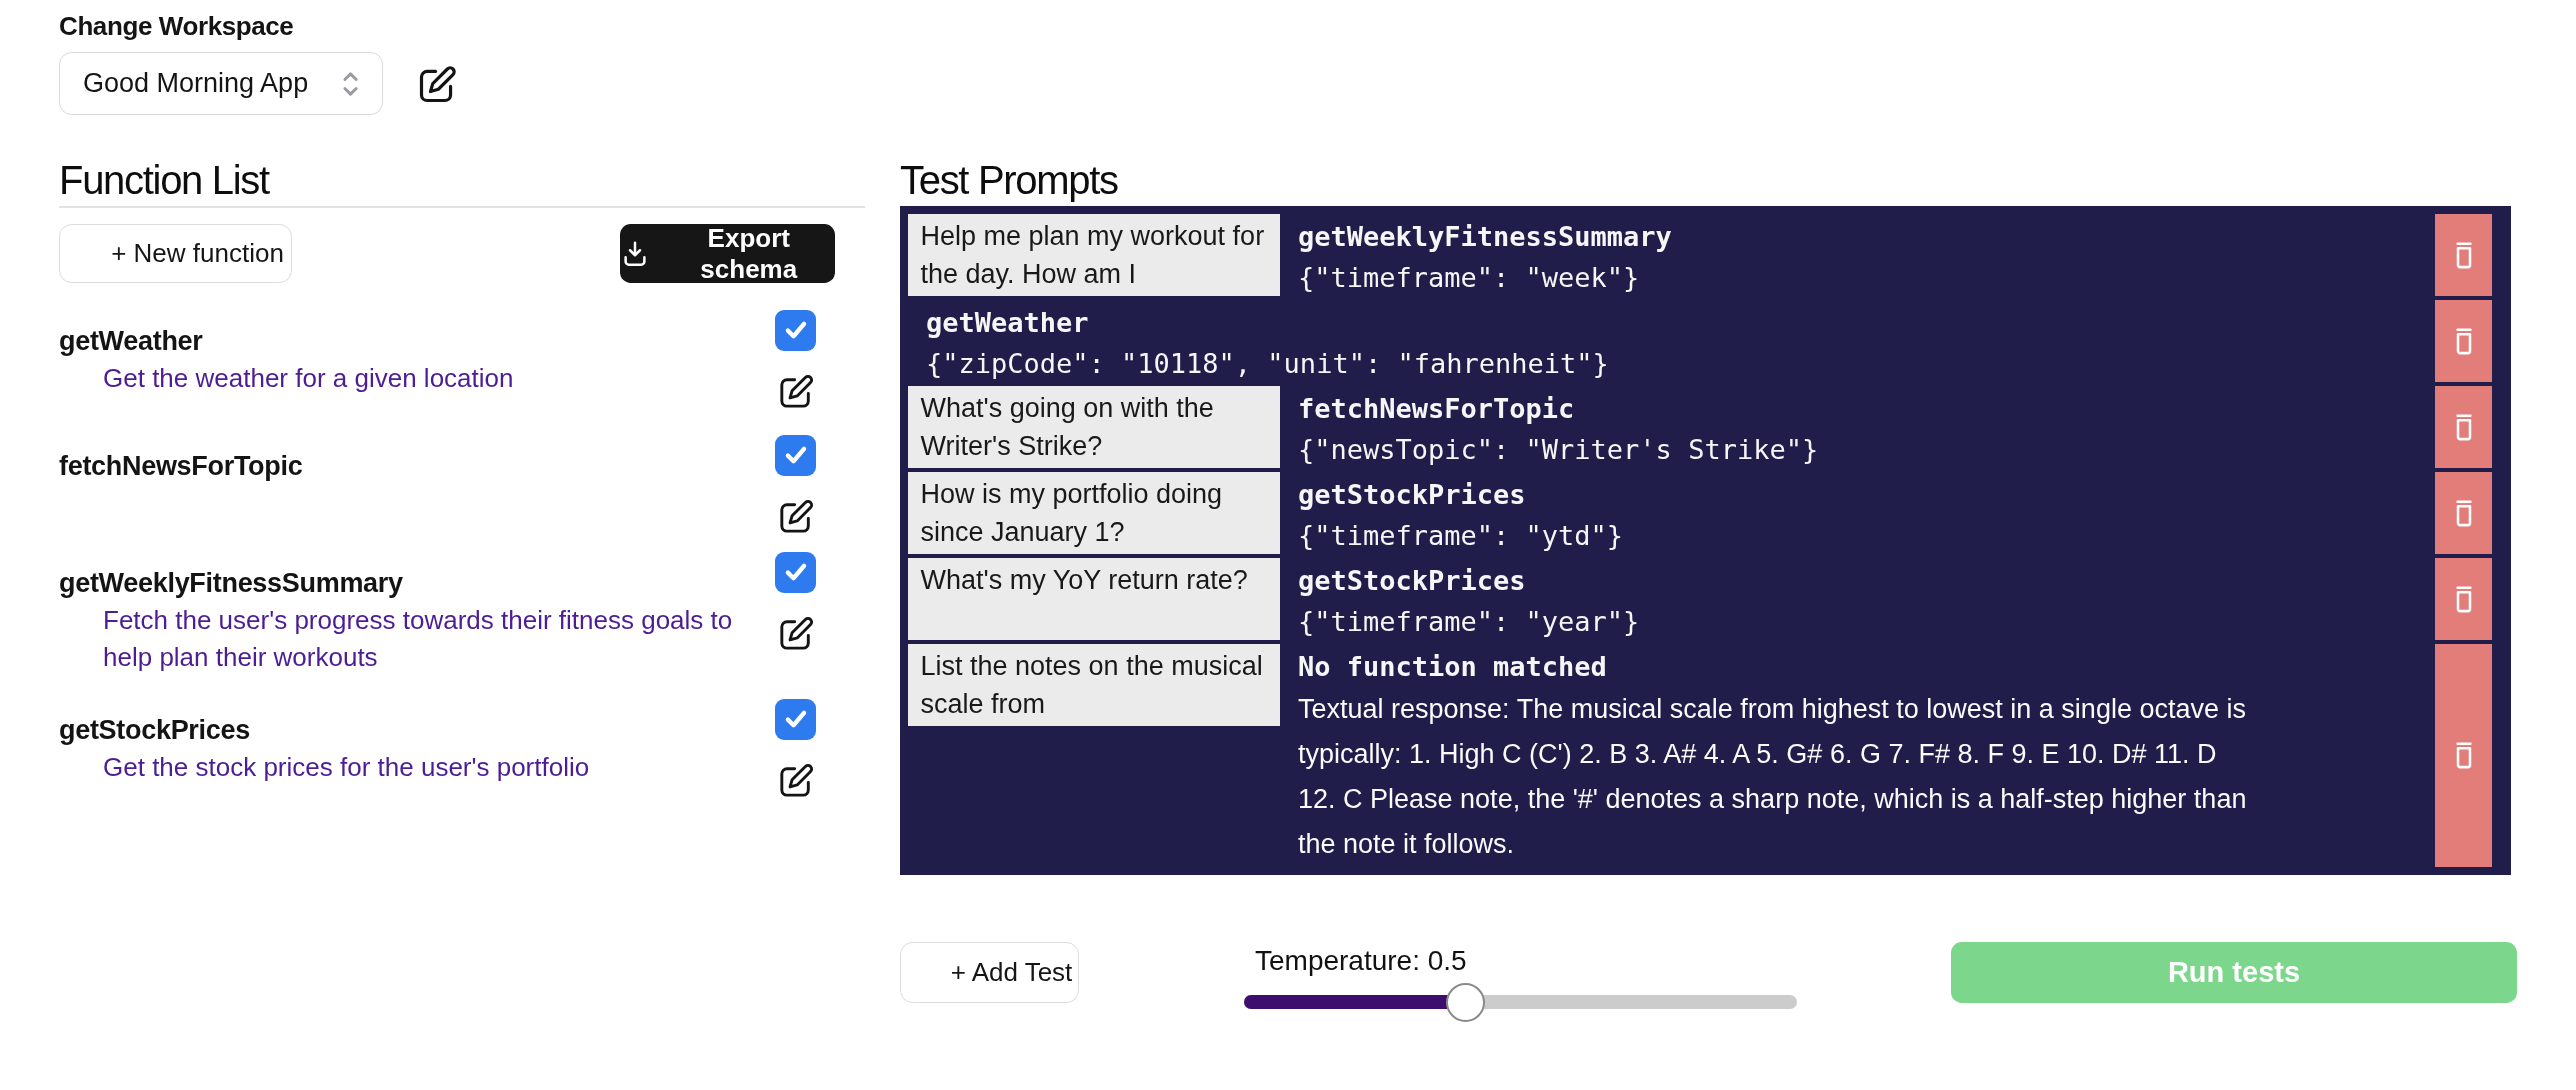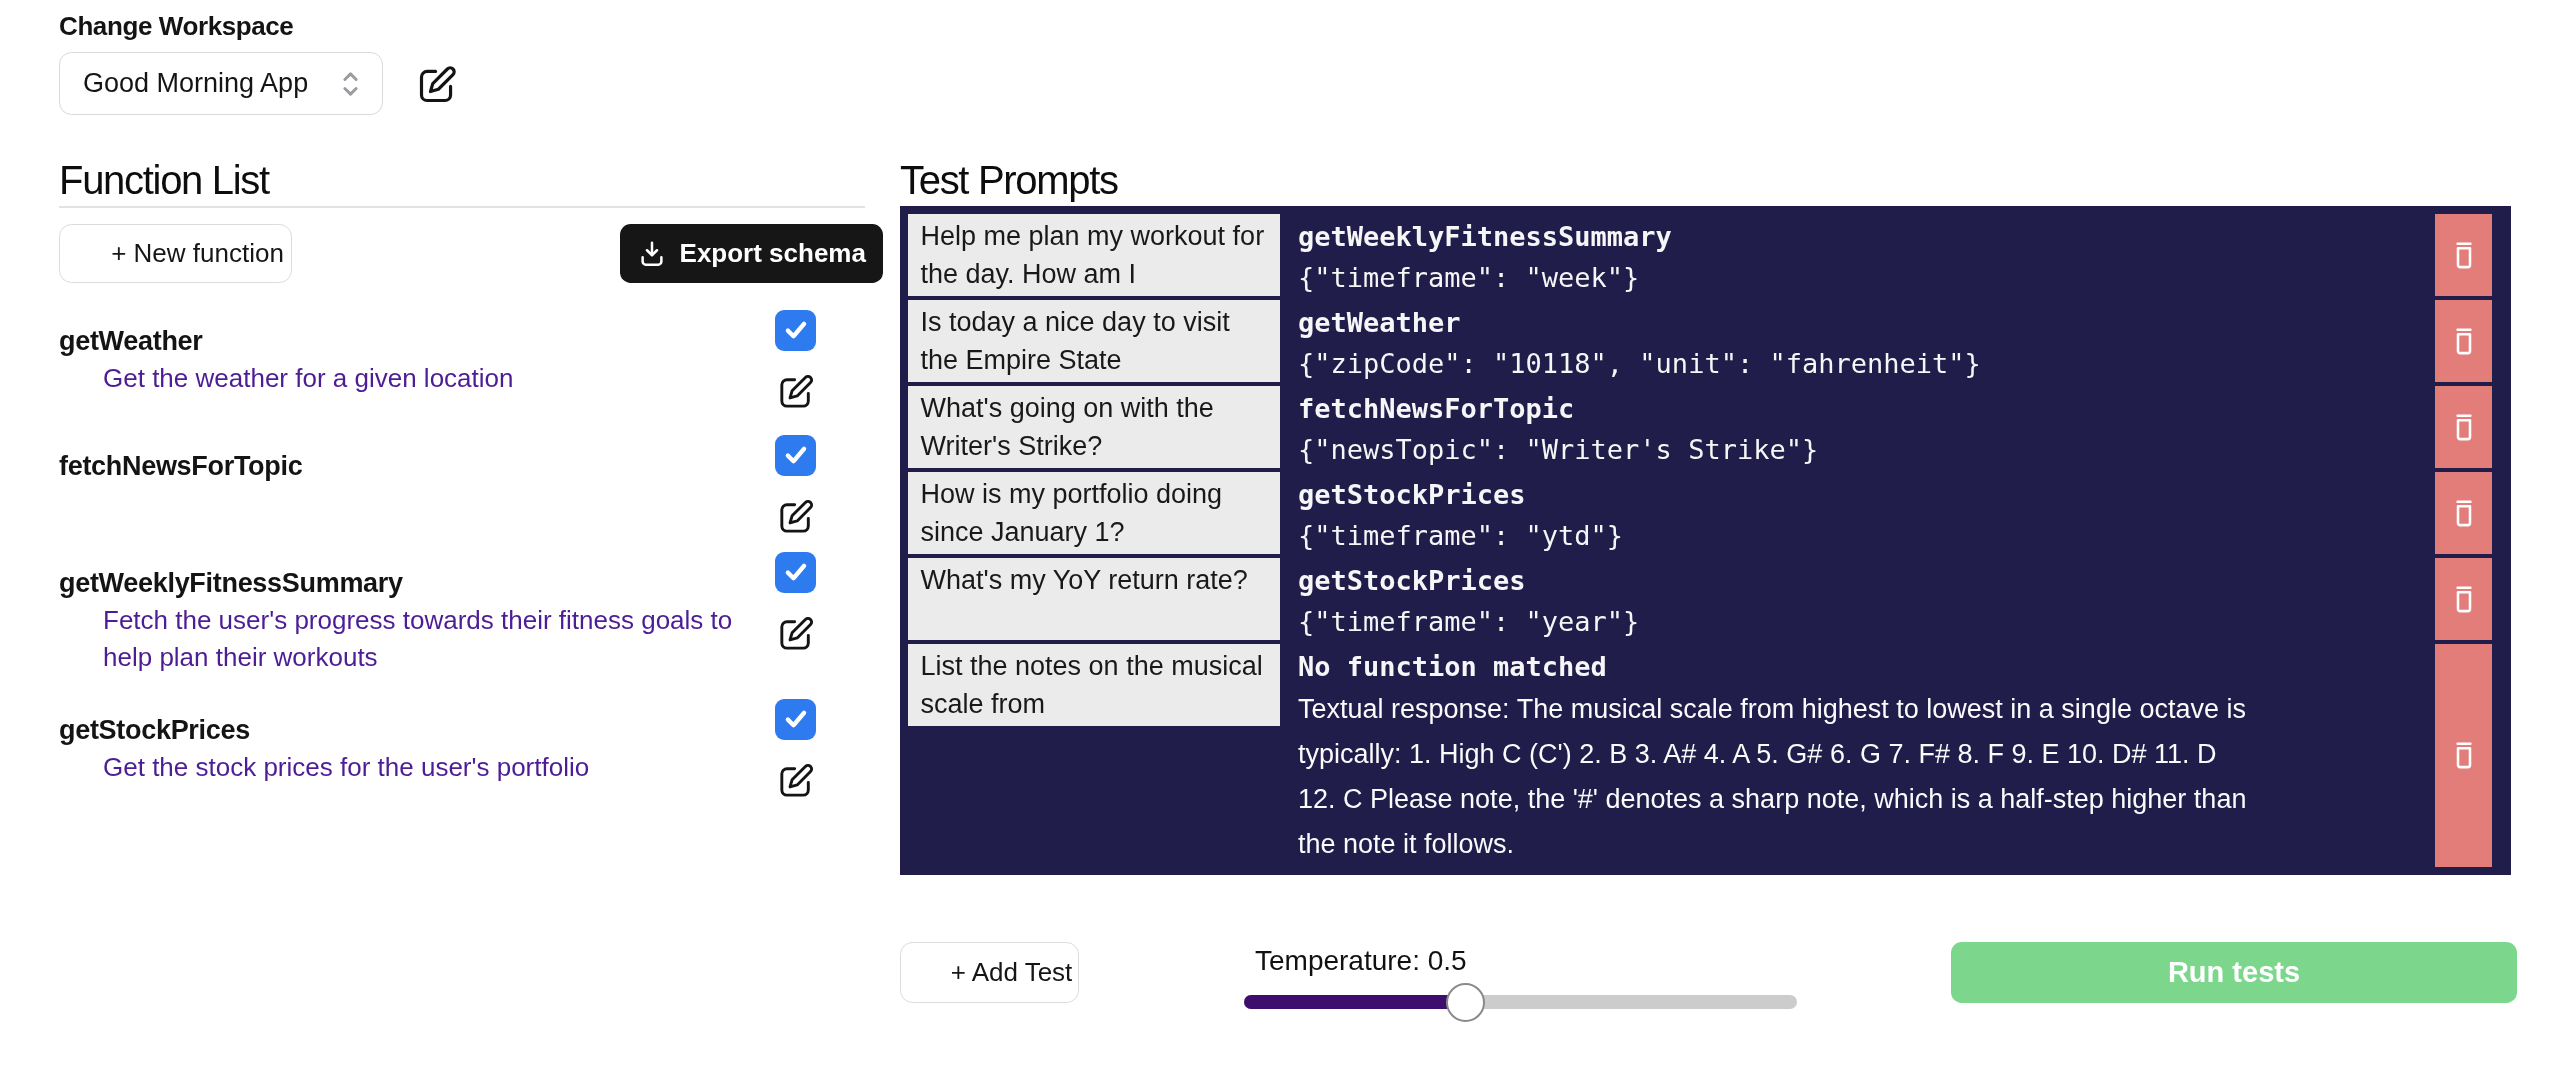--- a/index.html
+++ b/index.html
@@ -19,21 +19,21 @@
   .col-title { position: absolute; top: 158px; font-size: 40px; font-weight: 400; letter-spacing: -1.3px; color: #0d0d0d; }
   #function-list-title { left: 59px; }
   #test-prompts-title { left: 900px; }
   .divider { position: absolute; left: 59px; top: 206px; width: 806px; height: 1.8px; background: #e2e2e2; }
 
   
   .btn { font-family: "Liberation Sans", sans-serif; cursor: pointer; }
   .btn-light { background: #fff; border: 1.8px solid #dcdcdc; border-radius: 12.5px;
     font-size: 26px; color: #161616; padding-left: 44px; }
   #new-function-button { position: absolute; left: 59px; top: 224px; width: 233px; height: 59px; }
-  #export-schema-button { position: absolute; left: 620px; top: 224px; width: 263px; height: 59px;
+  #export-schema-button { position: absolute; left: 620px; top: 224px; width: 215px; height: 59px;
     background: #161616; color: #fff; border: none; border-radius: 10.7px; font-size: 26px; font-weight: 600;
     display: flex; align-items: center; justify-content: center; gap: 12.5px; }
   #function-list { position: absolute; left: 59px; top: 315px; width: 757px; }
   .fn-item { position: absolute; left: 0; width: 757px; display: flex; align-items: flex-start; }
   .fn-text { flex: 1 1 auto; padding-right: 27px; }
   .fn-name { font-size: 27px; font-weight: 700; letter-spacing: -0.3px; line-height: 38px; }
   .fn-desc { font-size: 26px; line-height: 37px; color: #4c1d95; margin-left: 44px; }
   .fn-icons { width: 41px; display: flex; flex-direction: column; align-items: center; gap: 21.5px; margin-top: -12.5px; }
   .checkbox { width: 41px; height: 41px; border-radius: 9px; background: #2e7bf0; border: none;
     display: flex; align-items: center; justify-content: center; cursor: pointer; }
@@ -214,21 +214,20 @@
       <span>
         <svg width="32" height="36" viewBox="0 0 24 26" fill="none" stroke="#ffffff" stroke-width="1.9" stroke-linecap="round" stroke-linejoin="round">
           <path d="M7.2 4.5 H16.8"></path>
           <path d="M7.5 8 H16.5 V20.5 a1.6 1.6 0 0 1 -1.6 1.6 H9.1 a1.6 1.6 0 0 1 -1.6 -1.6 Z"></path>
         </svg>
       </span>
     </button>
   </div>
 
   <div class="t-row">
-    <div class="t-prompt">Is today a nice day to visit the Empire State</div>
     <div class="t-result">
       <div class="t-fn">getWeather</div>
       <div class="t-args">{"zipCode": "10118", "unit": "fahrenheit"}</div>
 
     </div>
     <button class="t-trash">
       <span>
         <svg width="32" height="36" viewBox="0 0 24 26" fill="none" stroke="#ffffff" stroke-width="1.9" stroke-linecap="round" stroke-linejoin="round">
           <path d="M7.2 4.5 H16.8"></path>
           <path d="M7.5 8 H16.5 V20.5 a1.6 1.6 0 0 1 -1.6 1.6 H9.1 a1.6 1.6 0 0 1 -1.6 -1.6 Z"></path>

